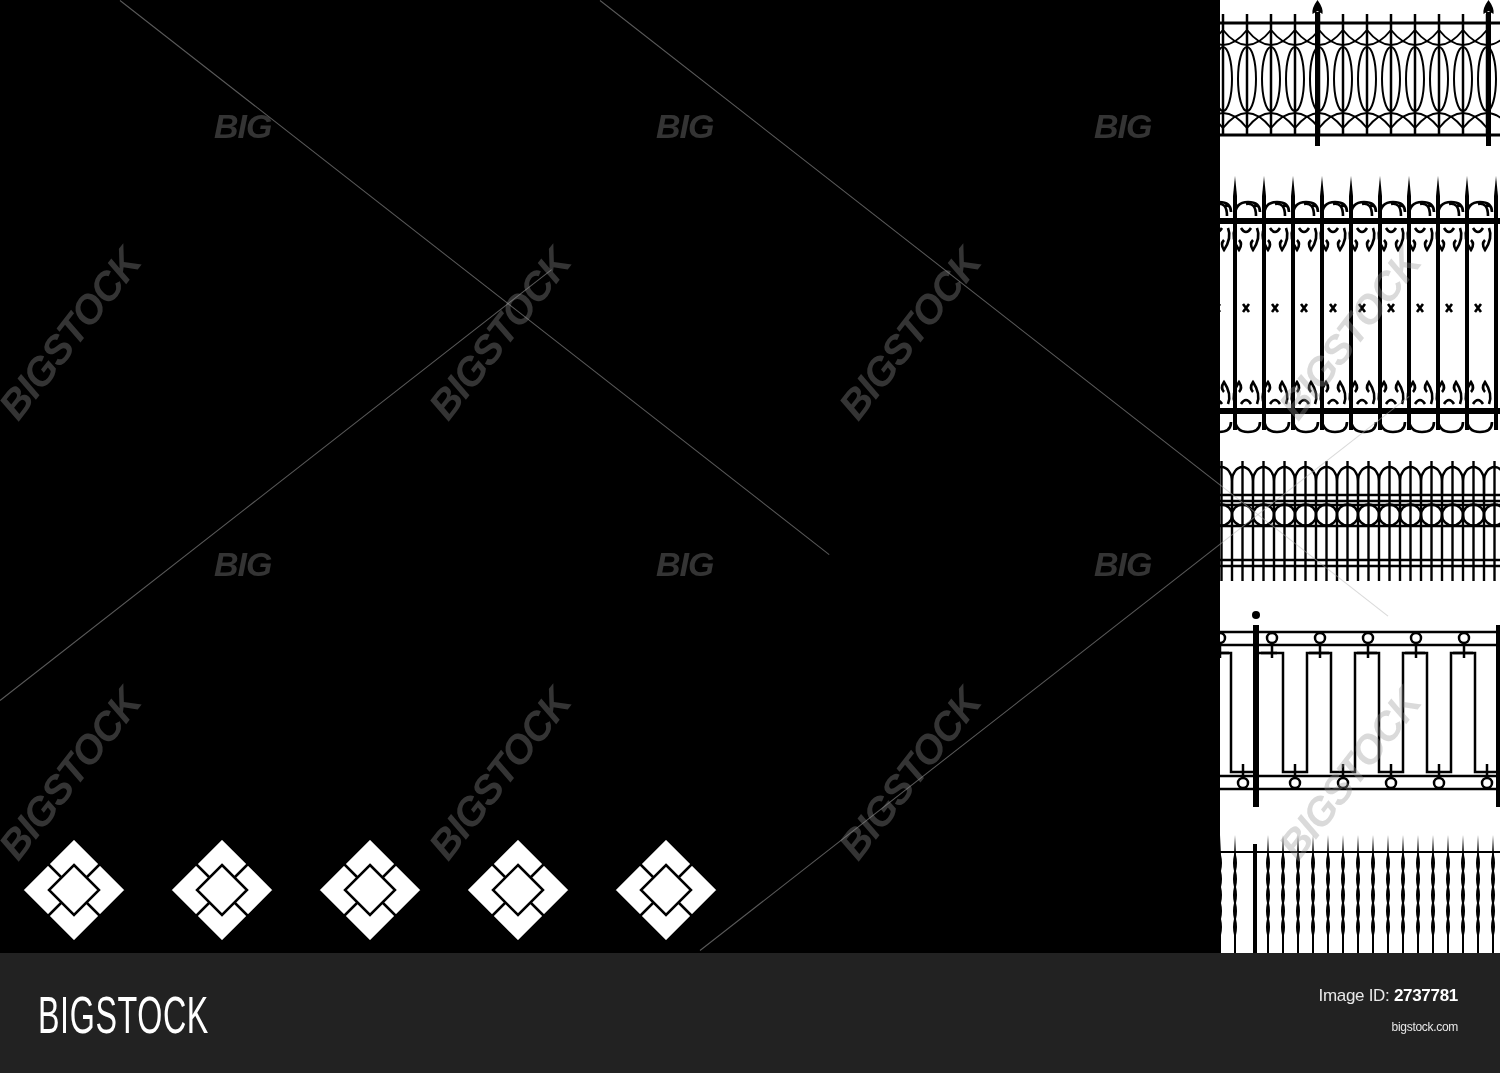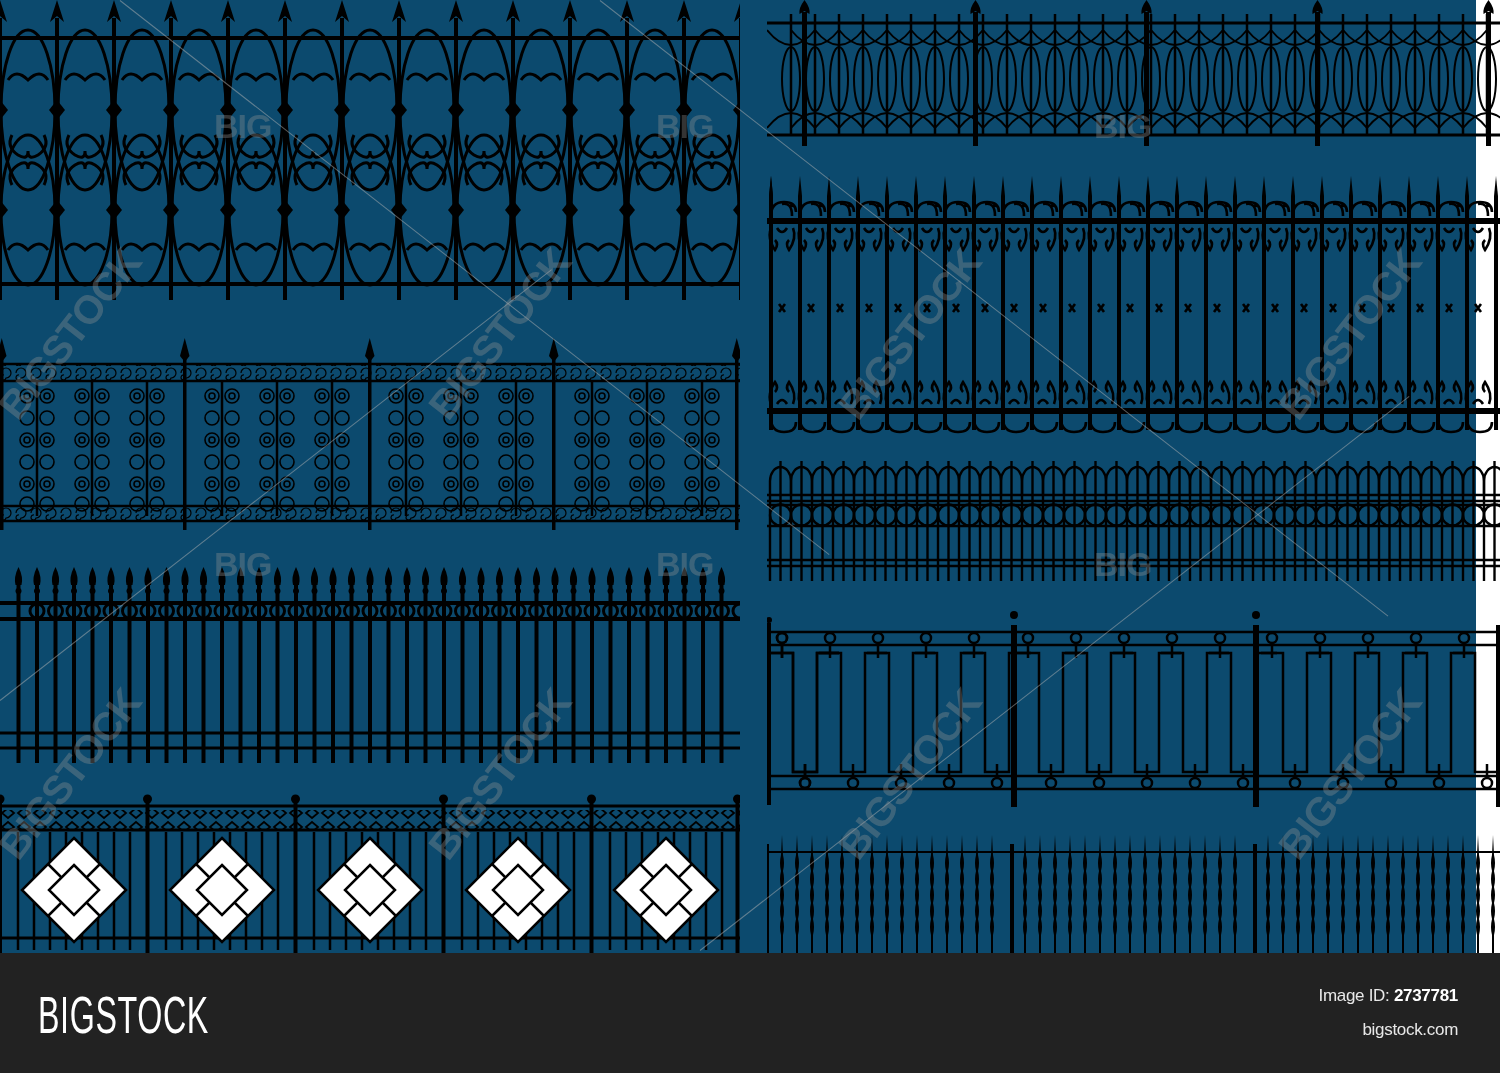--- a/index.html
+++ b/index.html
@@ -1,26 +1,26 @@
 <!DOCTYPE html>
 <html><head>
 <meta charset="utf-8">
 <style>
   html, body { margin: 0; padding: 0; background: #ffffff; }
   body { width: 1500px; height: 1073px; position: relative; overflow: hidden; font-family: "Liberation Sans", sans-serif; }
-  .canvas { position: absolute; left: 0; top: 0; width: 1476px; height: 953px; background: #0c4a6e; }
+  .canvas { position: absolute; left: 0; top: 0; width: 1220px; height: 953px; background: #000000; font-style: italic; }
   .fence { position: absolute; }
   .fence svg { display: block; }
   .wm { position: absolute; color: rgba(150,150,150,0.35); font-family: "Liberation Sans", sans-serif; font-weight: bold; letter-spacing: -1px; pointer-events: none; transform-origin: left top; white-space: nowrap; }
   .wm-diag { position: absolute; height: 1px; background: rgba(180,180,180,0.5); transform-origin: left center; }
   .footer { position: absolute; left: 0; top: 953px; width: 1500px; height: 120px; background: #222222; color: #fff; }
   .brand { position: absolute; left: 38px; top: 32px; font-family: "Liberation Sans Narrow", "Liberation Sans", sans-serif; font-size: 52px; font-weight: normal; transform: scaleX(0.62); transform-origin: left top; letter-spacing: 1px; color: #fff; }
   .image-id { position: absolute; right: 42px; top: 33px; font-size: 17px; color: #e8e8e8; letter-spacing: -0.3px; }
   .image-id b { color: #fff; font-weight: bold; margin-top: 36px; }
-  .site { position: absolute; right: 42px; top: 67px; font-size: 17px; color: #e8e8e8; letter-spacing: -0.3px; }
+  .site { position: absolute; right: 42px; top: 67px; font-size: 12px; color: #e8e8e8; letter-spacing: -0.3px; }
 </style>
 </head>
 <body>
 
 <div class="canvas">
 
   <div class="fence" style="left:0;top:0;width:740px;height:305px;">
     <svg width="740" height="305" viewBox="0 0 740 305">
       <defs>
         <g id="g1cell">

